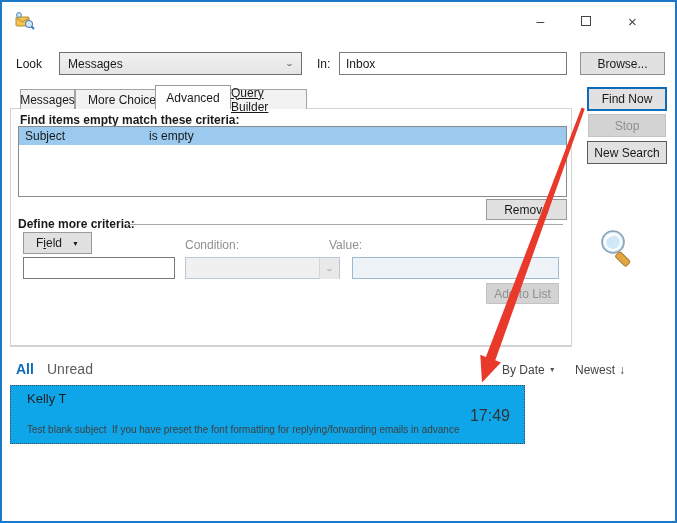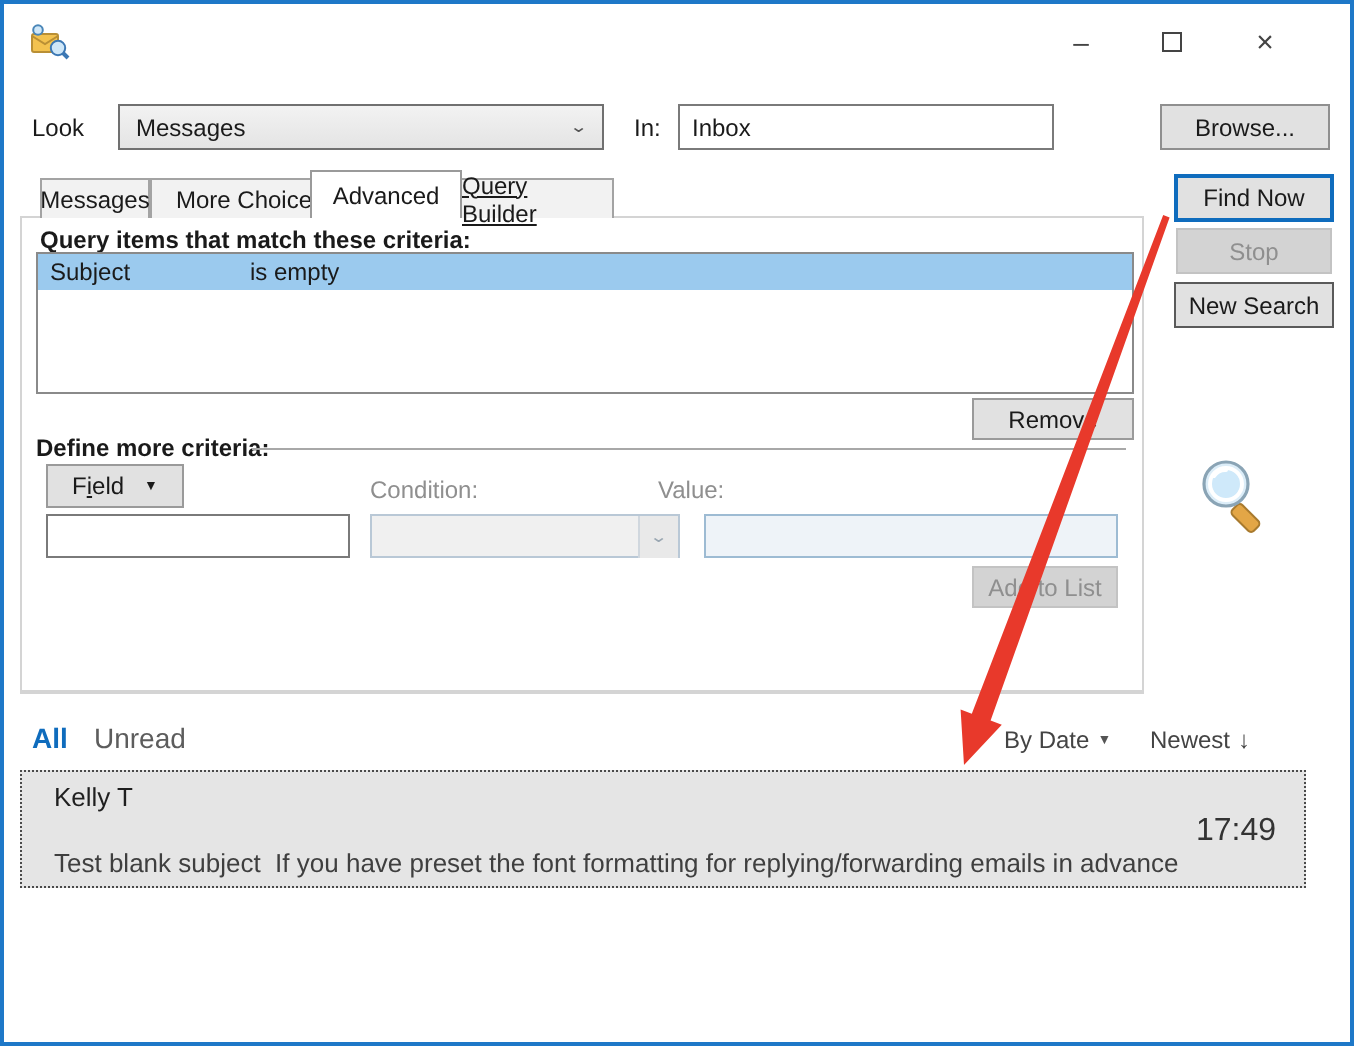--- a/index.html
+++ b/index.html
@@ -79,21 +79,21 @@
   }
   .criteria-heading { position: absolute; left: 18px; top: 111px; font-weight: 600; z-index: 3; }
   .listbox {
     position: absolute; left: 16px; top: 124px; width: 549px; height: 71px;
     background: #ffffff; border: 1px solid #8a8a8a; z-index: 3; overflow: hidden;
   }
   .list-row {
     height: 18px; display: flex; align-items: center; font-size: 12px;
   }
   .list-row.selected { background: #9bcaee; }
-  .list-row .col-field { padding-left: 6px; width: 106px; }
+  .list-row .col-field { padding-left: 6px; width: 130px; }
   .define-label { position: absolute; left: 16px; top: 215px; font-weight: 600; z-index: 3; }
   .define-rule { position: absolute; left: 124px; top: 222px; width: 437px; height: 1px; background: #a8a8a8; z-index: 3; }
   .dim-label { color: #8f8f8f; }
   .combo-disabled {
     background: #f0f0f0; border: 1px solid #b9c8d6; color: #8f8f8f;
   }
   .combo-disabled .dd-box {
     margin-left: auto; width: 20px; height: 21px; margin-right: -8px;
     display: flex; align-items: center; justify-content: center;
     background: #e9e9e9; border-left: 1px solid #d0d7de;
@@ -101,26 +101,26 @@
   .value-disabled { background: #eef3f8; border: 1px solid #9dbbd3; }
   .z3 { z-index: 3; }
   
   .filter-all { position: absolute; left: 14px; top: 359px; font-size: 14px; font-weight: bold; color: #0f6cbd; }
   .filter-unread { position: absolute; left: 45px; top: 359px; font-size: 14px; color: #5d5d5d; }
   .sort-by { position: absolute; left: 500px; top: 361px; font-size: 12px; color: #444; }
   .sort-caret { font-size: 7px; vertical-align: 2px; margin-left: 4px; color: #555; }
   .sort-order { position: absolute; left: 573px; top: 361px; font-size: 12px; color: #444; }
   .sort-arrow { font-size: 12px; margin-left: 4px; color: #444; }
   .mail-item {
-    position: absolute; left: 8px; top: 383px; width: 643px; height: 59px;
-    background: #e5e5e5; border: 1px dotted #4a4a4a;
+    position: absolute; left: 8px; top: 383px; width: 515px; height: 59px;
+    background: #0ea5e9; border: 1px dotted #4a4a4a;
   }
   .mail-sender { position: absolute; left: 16px; top: 5px; font-size: 13px; color: #1f1f1f; }
   .mail-time { position: absolute; right: 14px; top: 21px; font-size: 16px; color: #333; }
-  .mail-preview { position: absolute; left: 16px; top: 38px; font-size: 13px; color: #3f3f3f; white-space: pre; }
+  .mail-preview { position: absolute; left: 16px; top: 38px; font-size: 10px; color: #3f3f3f; white-space: pre; }
   
   .arrow-svg, .mag-svg { position: absolute; pointer-events: none; }
   .arrow-svg { left: 0; top: 0; z-index: 50; }
   .mag-svg { left: 597px; top: 226px; z-index: 3; }
   u.accel { text-decoration: underline; }
 </style>
 </head>
 <body>
 
 <div id="window">
@@ -143,34 +143,34 @@
         <span>×</span>
       </div>
   </div>
 
   <div class="label" style="left:14px; top:55px;">Look</div>
   <div class="combo" style="left:57px; top:50px; width:243px;">
     <span>Messages</span>
     <span class="caret chev">⌄</span>
   </div>
   <div class="label" style="left:315px; top:55px;">In:</div>
-  <input class="textinput" style="left: 337px; top: 50px; width: 188px;" value="Inbox">
+  <input class="textinput" style="left: 337px; top: 50px; width: 228px;" value="Inbox">
   <button class="btn" style="left:578px; top:50px; width:85px; height:23px;">Browse...</button>
 
   <button class="btn btn-default" style="left:585px; top:85px; width:80px; height:24px;">Find Now</button>
   <button class="btn btn-disabled" style="left:586px; top:112px; width:78px; height:23px;">Stop</button>
   <button class="btn" style="left:585px; top:139px; width:80px; height:23px; border-color:#5a5a5a;">New Search</button>
 
   <div class="tab" style="left:18px; width:55px;">Messages</div>
   <div class="tab" style="left:73px; width:100px;">More Choices</div>
   <div class="tab active" style="left:153px; width:76px;">Advanced</div>
   <div class="tab" style="left:219px; width:86px;text-decoration:underline;">Query Builder</div>
 
   <div class="tabpage"></div>
-  <div class="criteria-heading label">Query items that match these criteria:</div>
+  <div class="criteria-heading label">Find items empty match these criteria:</div>
 
   <div class="listbox">
     <div class="list-row selected">
       <span class="col-field">Subject</span>
       <span>is empty</span>
     </div>
   </div>
 
   <button class="btn z3" style="left:484px; top:197px; width:81px; height:21px; border-color:#9a9a9a;">Remove</button>
 

